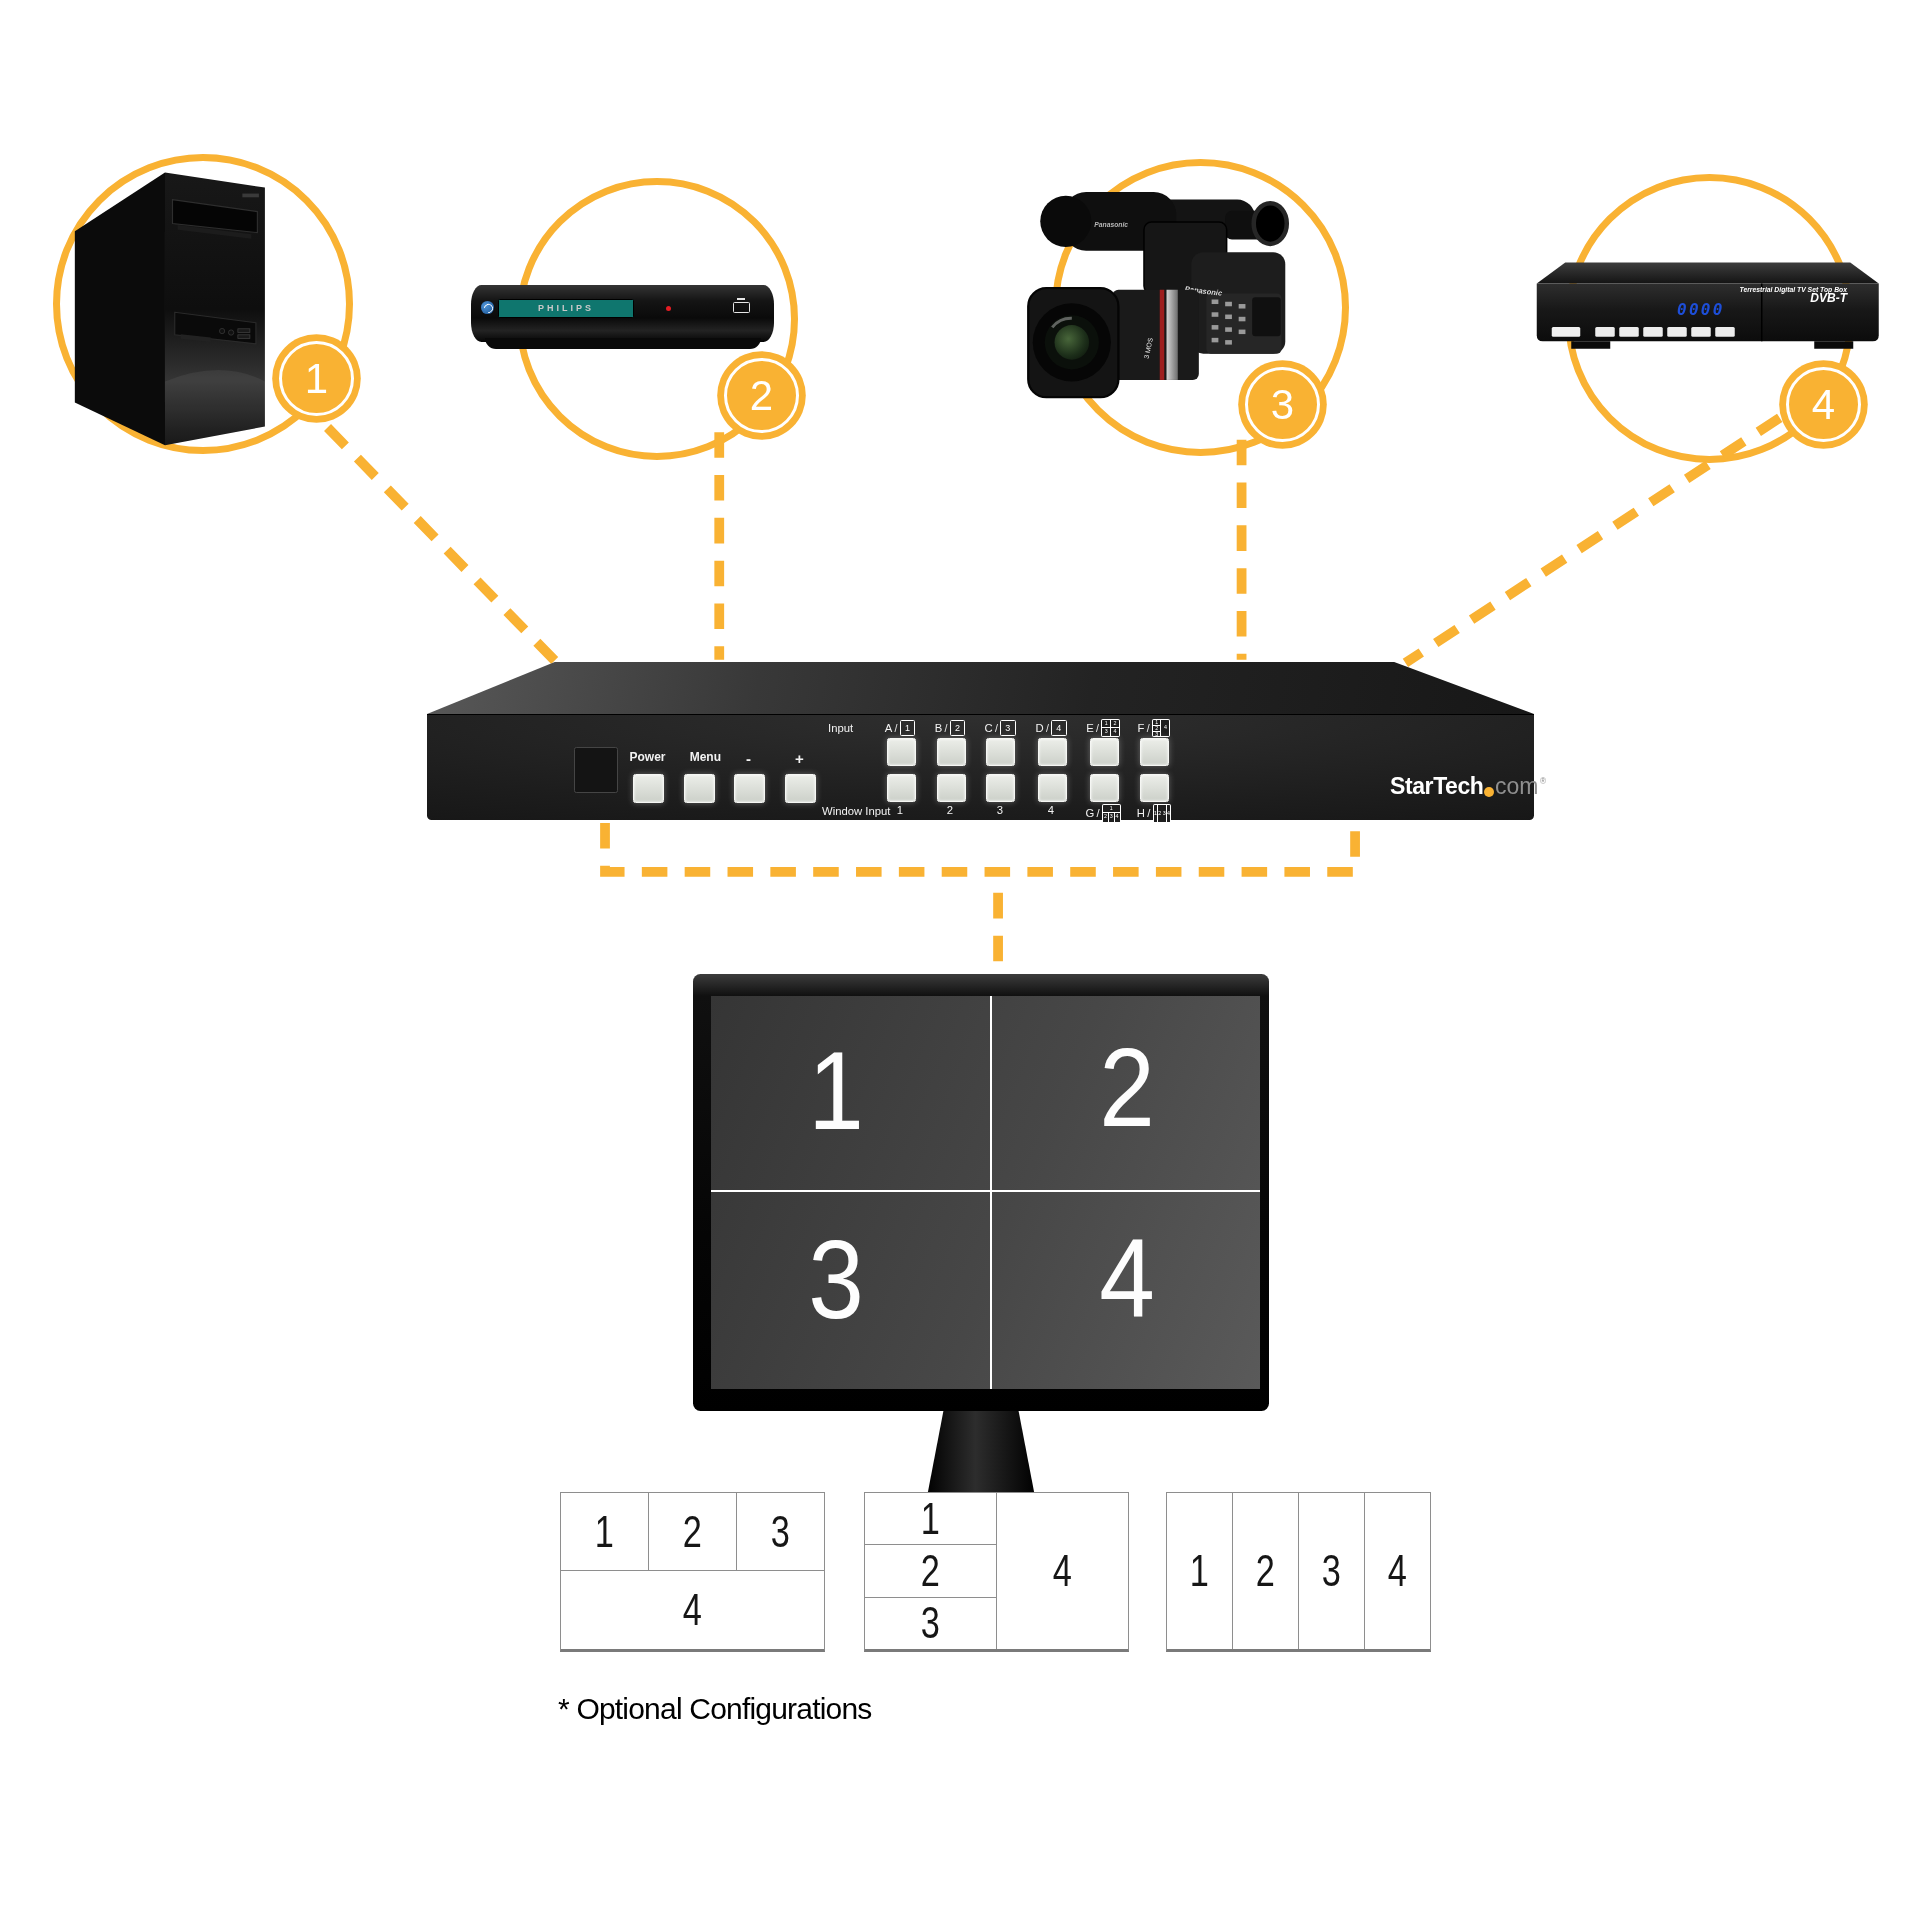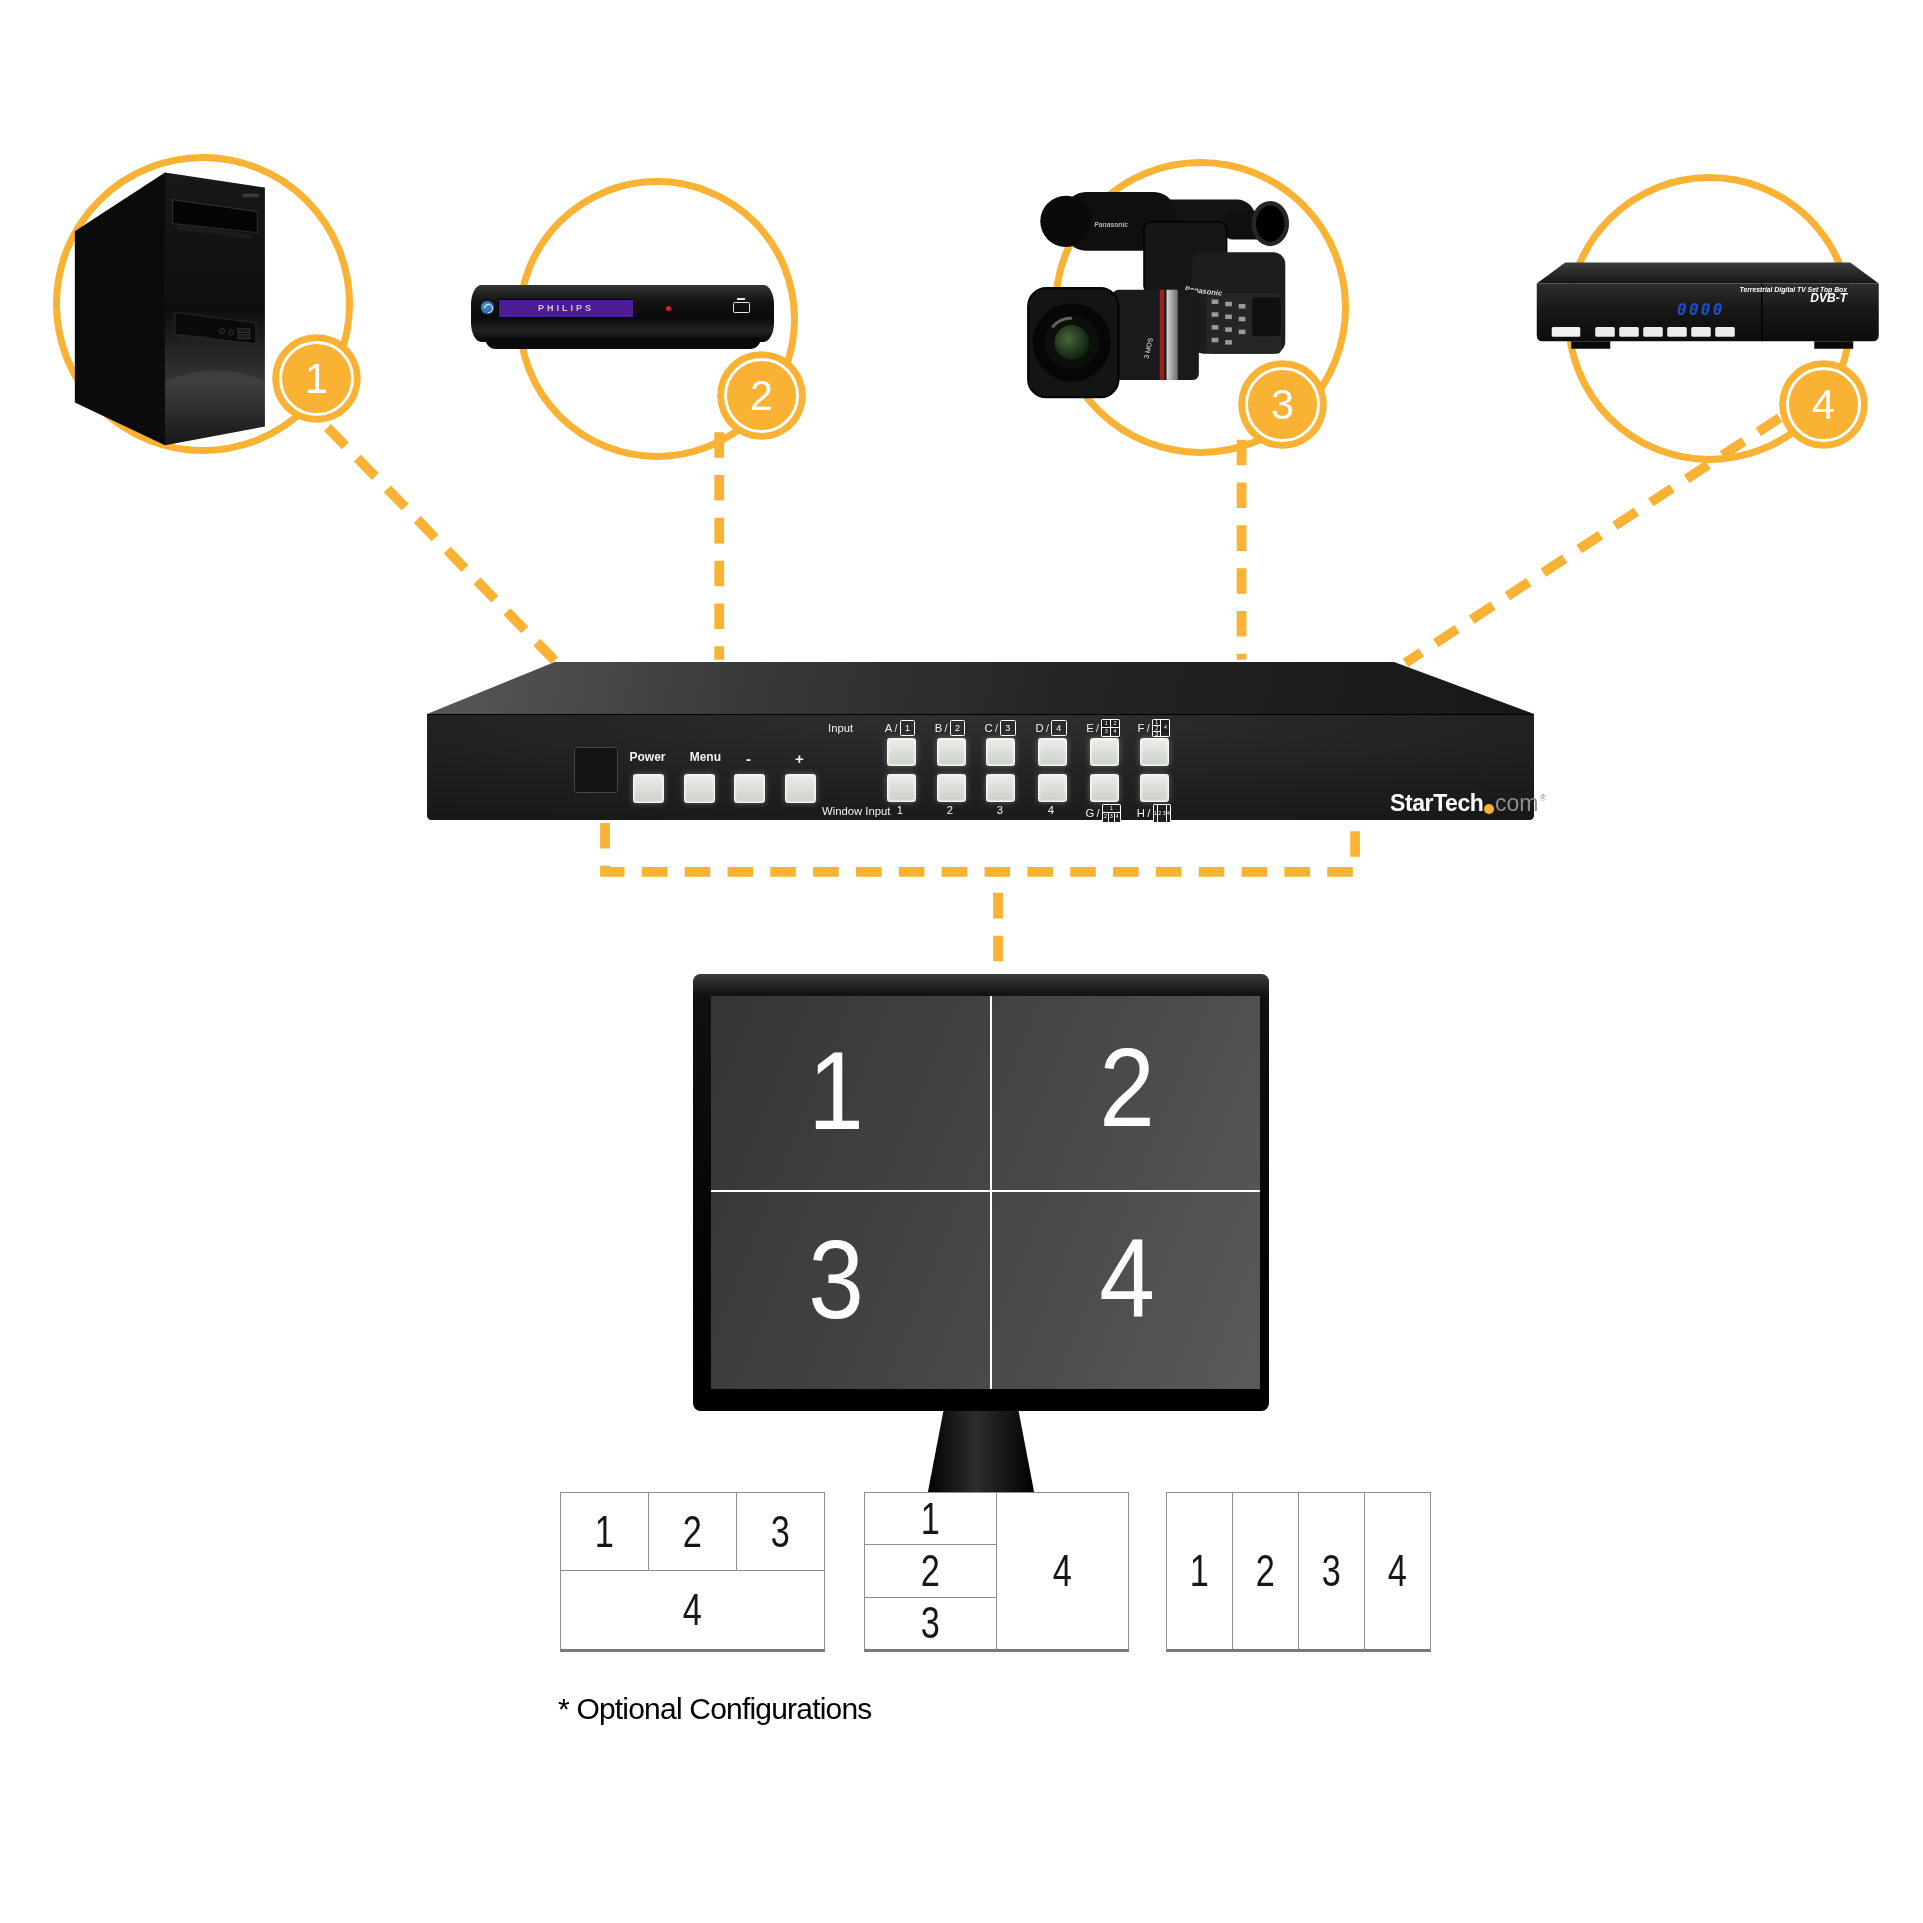--- a/index.html
+++ b/index.html
@@ -19,21 +19,21 @@
          color:#fff;font-size:42px;font-weight:400;z-index:30;}
 
   
   #wires{position:absolute;left:0;top:0;z-index:5;}
 
   
   .bluray{position:absolute;left:471px;top:285px;width:303px;height:57px;z-index:10;}
   .bluray .body{position:absolute;inset:0;border-radius:10.5px/19.5px;
       background:linear-gradient(180deg,#343434 0%,#141414 28%,#0a0a0a 58%,#232323 80%,#050505 100%);}
   .bluray .lip{position:absolute;left:13.5px;right:13.5px;bottom:-6.8px;height:10.5px;border-radius:0 0 13.5px 13.5px;background:#090909;}
-  .bluray .disp{position:absolute;left:27px;top:13.5px;width:134px;height:17.3px;background:#4c1d95;
+  .bluray .disp{position:absolute;left:27px;top:13.5px;width:134px;height:17.3px;background:#0f766e;
       border:0.8px solid #000;border-radius:1.5px;display:flex;align-items:center;justify-content:center;}
   .bluray .disp span{color:#c9c9c9;font-size:9px;letter-spacing:3px;font-weight:700;}
   .bluray .bd{position:absolute;left:9.8px;top:16px;width:12.8px;height:12.8px;border-radius:50%;
       background:radial-gradient(circle at 35% 35%,#4f94d8,#18518f);}
   .bluray .bd::after{content:"";position:absolute;left:3px;top:3px;width:6.8px;height:6.8px;
       border:1.1px solid #fff;border-radius:50%;border-left-color:transparent;transform:rotate(-40deg);}
   .bluray .led{position:absolute;left:195px;top:21px;width:5.3px;height:5.3px;border-radius:50%;background:#e51c23;}
   .bluray .usb{position:absolute;right:24px;top:16.5px;width:15px;height:9px;border:1.5px solid #e6e6e6;border-radius:1.5px;}
   .bluray .usb::before{content:"";position:absolute;left:3px;top:-4.5px;width:7.5px;height:1.5px;background:#e6e6e6;}
 
@@ -66,21 +66,21 @@
   .gb-f .fl i{flex:1;}
   .gb-f .fr{flex:1;}
   .gb-g{display:flex;flex-direction:column;gap:0.8px;}
   .gb-g .gt{height:6.8px;}
   .gb-g .gb{display:flex;gap:0.8px;flex:1;}
   .gb-g .gb i{flex:1;}
   .gb-h{display:flex;gap:0.8px;}
   .gb-h i{flex:1;}
   .clab{position:absolute;top:89px;width:48px;display:flex;align-items:center;justify-content:center;
       gap:2.3px;color:#f2f2f2;font-size:11.3px;}
-  .logo{position:absolute;left:963px;top:60px;display:flex;align-items:flex-end;color:#fff;margin-top:17px;}
+  .logo{position:absolute;left:963px;top:60px;display:flex;align-items:flex-end;color:#fff;}
   .logo .st{font-size:23px;font-weight:700;letter-spacing:-0.4px;line-height:1;}
   .logo .dot{width:9.8px;height:9.8px;border-radius:50%;background:var(--yellow);margin:0 0.8px 1.5px 0.8px;}
   .logo .com{font-size:23px;color:#8f8f8f;line-height:1;}
   .logo .reg{font-size:8.3px;color:#8f8f8f;margin:0 0 12px 1.5px;}
 
   
   .bezel{position:absolute;left:693px;top:974px;width:576px;height:437px;z-index:10;border-radius:7.5px;
       background:linear-gradient(180deg,#3c3c3c 0%,#101010 5%,#050505 60%,#000 100%);}
   .screen{position:absolute;left:711px;top:996px;width:549px;height:393px;z-index:11;
       background:linear-gradient(112deg,#353535 0%,#474747 55%,#5a5a5a 100%);}

